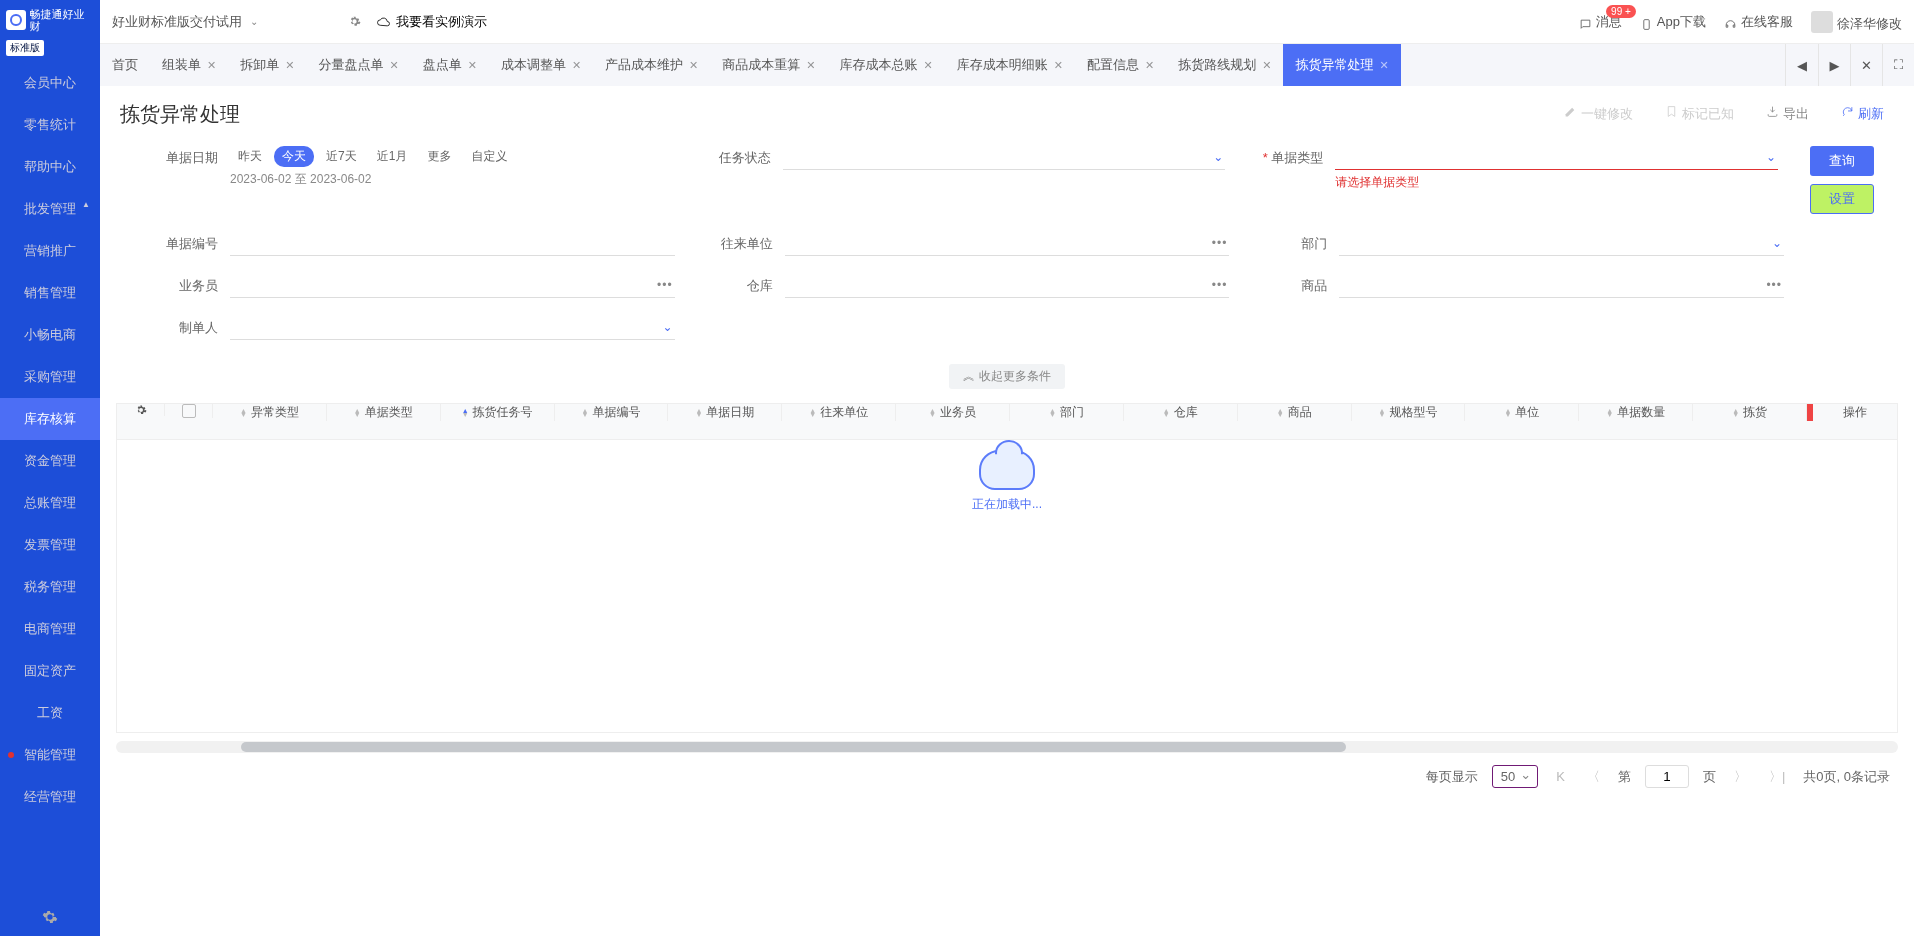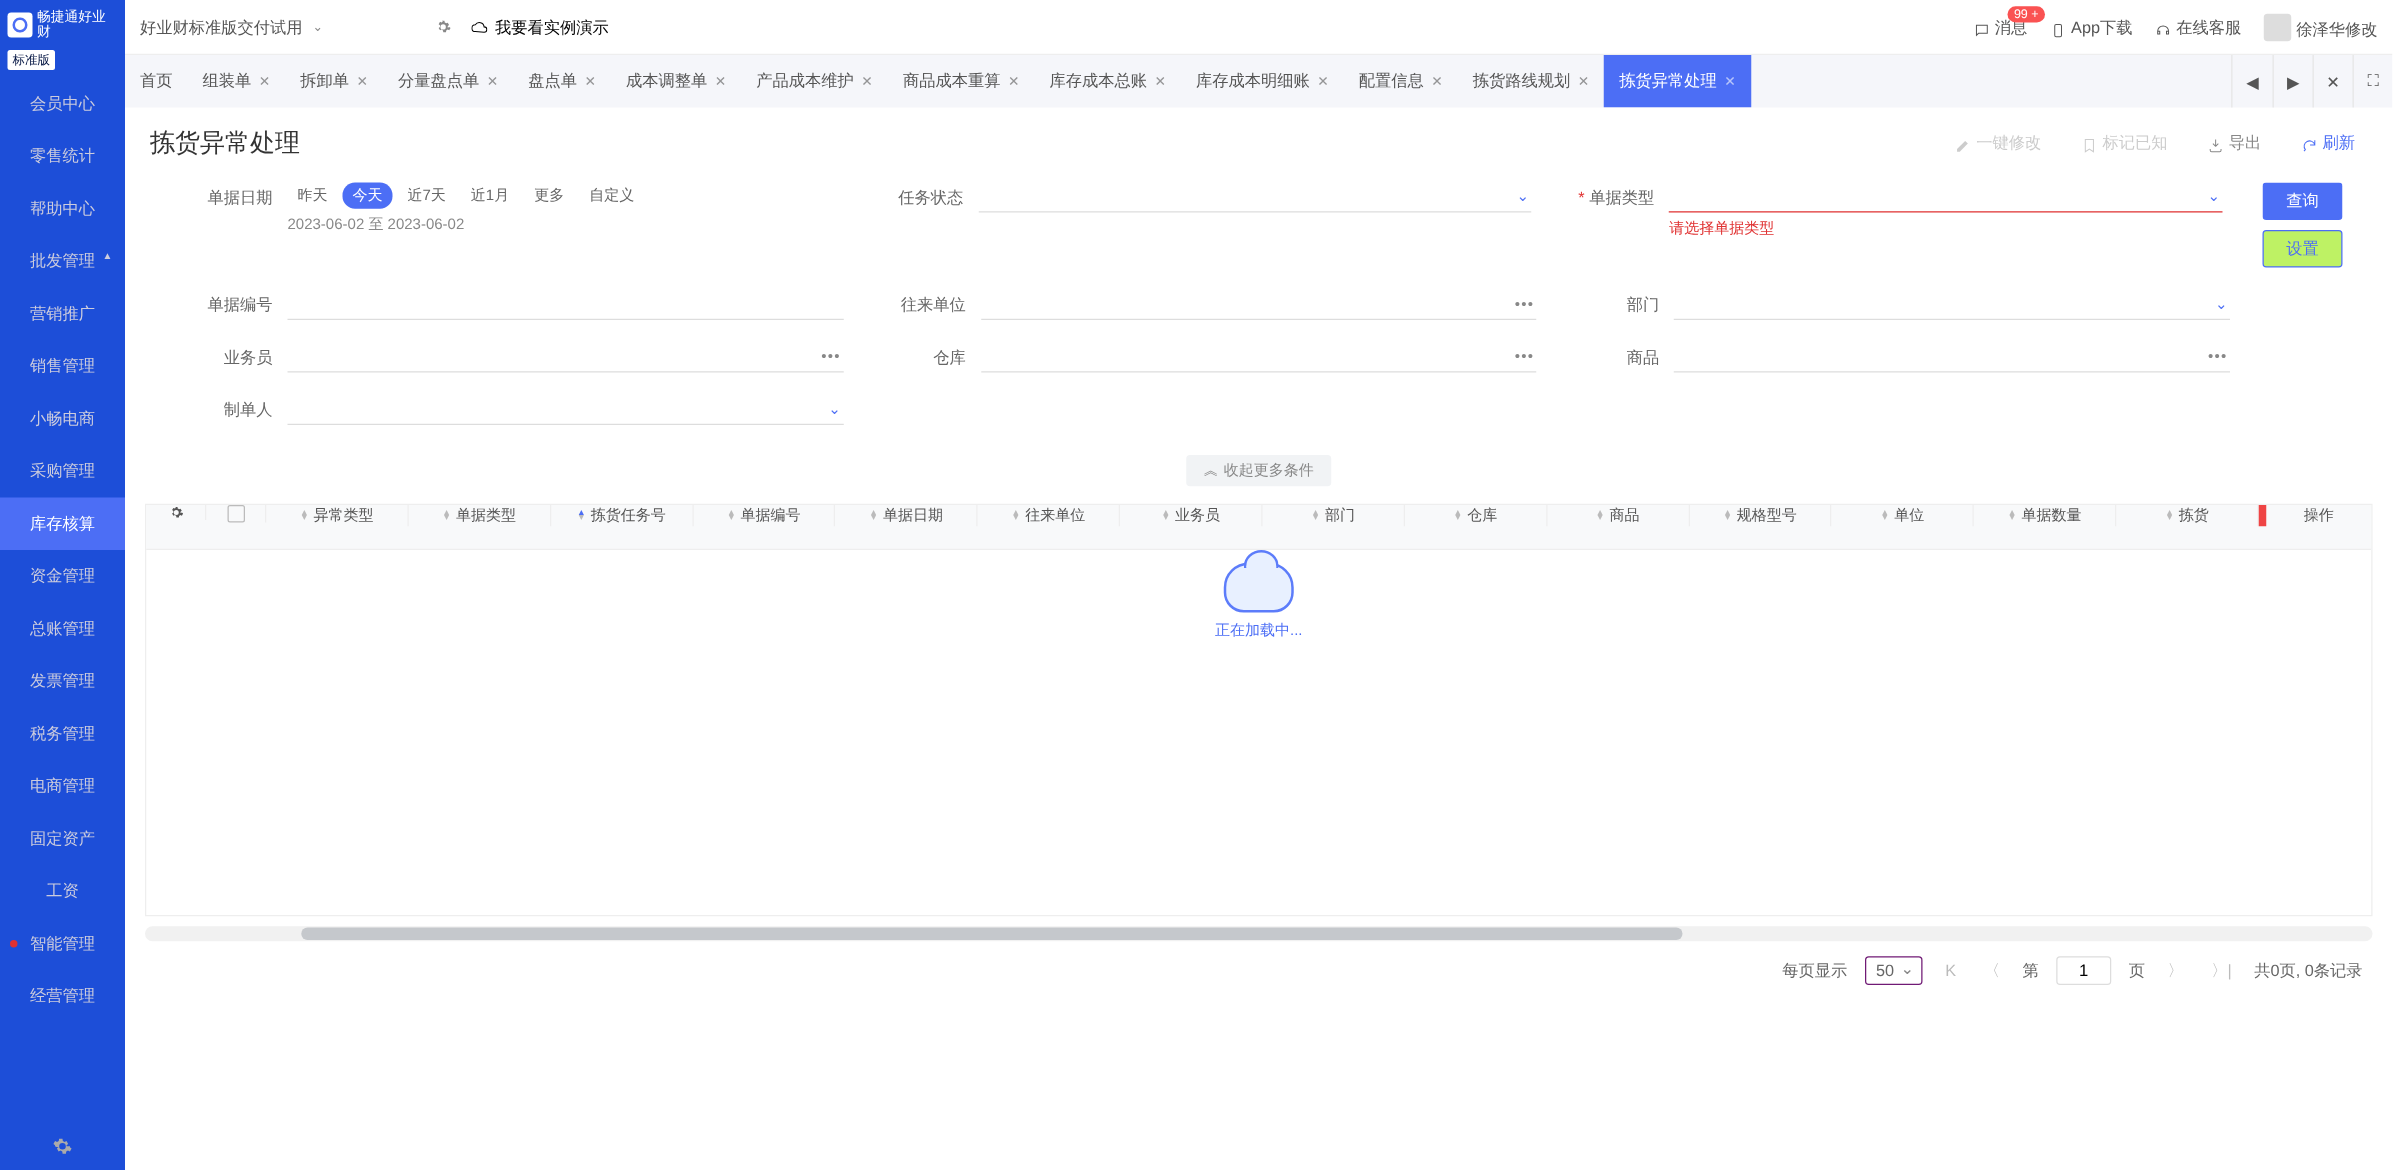--- a/index.html
+++ b/index.html
@@ -32,21 +32,21 @@
 .tabbar{height:42px;background:#f5f6fa;display:flex;align-items:stretch;min-width:0}
 .tabs{flex:1;display:flex;align-items:stretch;overflow:hidden;min-width:0}
 .tab{display:flex;align-items:center;padding:0 12px;gap:6px;cursor:pointer;color:#555;white-space:nowrap;font-size:13px}
 .tab.active{background:#4c6ef5;color:#fff}
 .tab-close{font-size:11px;opacity:.6}
 .tab-ctrls{display:flex;align-items:center;border-left:1px solid #e5e5e5}
 .tab-ctrl{width:32px;height:100%;display:flex;align-items:center;justify-content:center;cursor:pointer;color:#555;border-left:1px solid #e5e5e5}
 .tab-ctrl:first-child{border-left:none}
 .page-header{display:flex;align-items:center;padding:14px 20px;gap:12px}
 .page-title{font-size:20px;font-weight:400;color:#333;flex:1}
-.action-btn{padding:5px 10px;border:none;background:none;color:#888;cursor:pointer;display:flex;align-items:flex-end;gap:4px;font-size:13px}
+.action-btn{padding:5px 10px;border:none;background:none;color:#888;cursor:pointer;display:flex;align-items:flex-start;gap:4px;font-size:13px}
 .action-btn.disabled{color:#ccc;cursor:not-allowed}
 .action-btn.primary{color:#4c6ef5}
 .filters{padding:4px 40px 0;background:#fff}
 .filter-row{display:flex;margin-bottom:18px;gap:20px}
 .filter-cell{flex:1;display:flex;align-items:flex-start;min-width:0}
 .filter-cell.narrow{flex:0 0 auto}
 .filter-label{width:78px;text-align:right;color:#666;padding-top:3px;font-size:13px;flex-shrink:0}
 .filter-label.required::before{content:"* ";color:#e03131}
 .filter-body{flex:1;margin-left:12px;position:relative;min-width:0}
 .date-quick{display:flex;gap:4px;align-items:center;flex-wrap:wrap}

